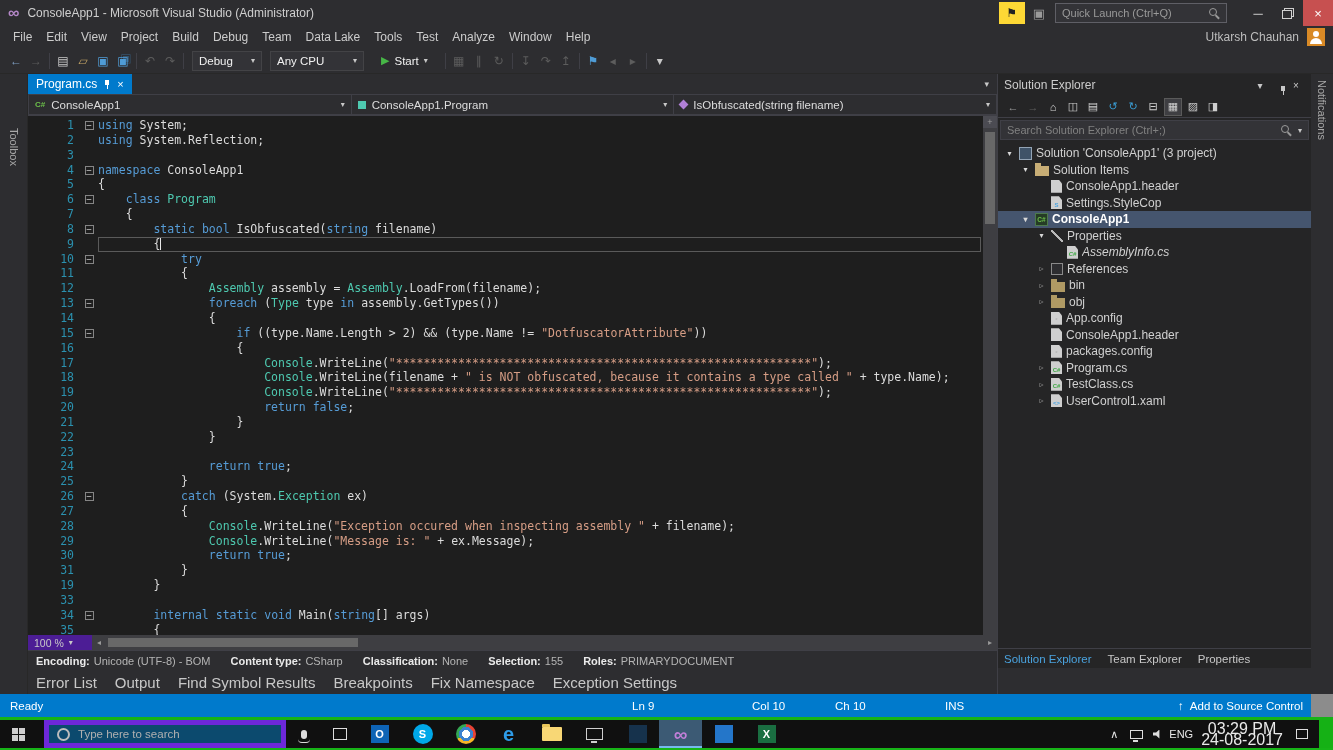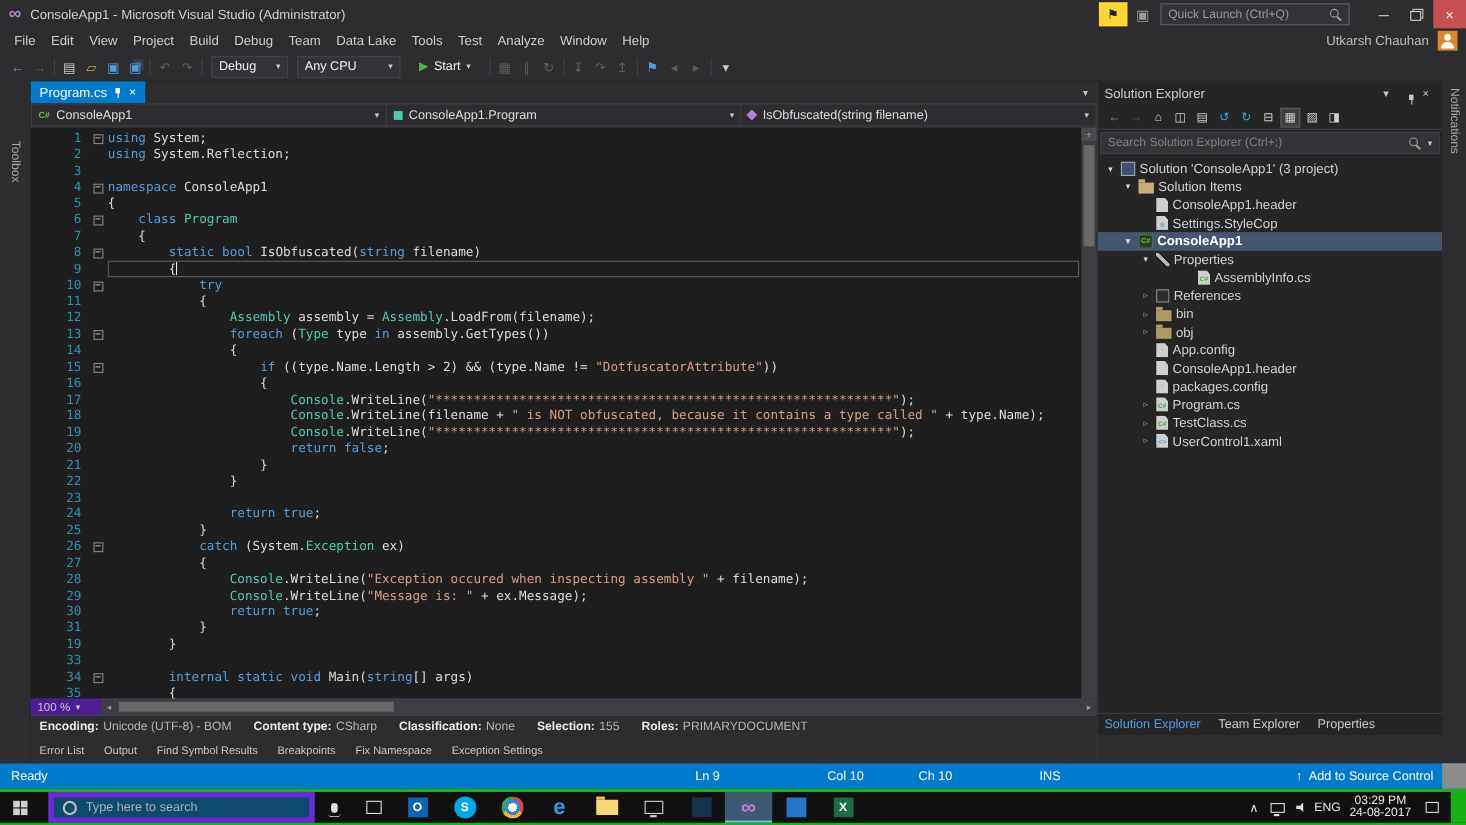--- a/index.html
+++ b/index.html
@@ -93,21 +93,21 @@
   .harrow{width:14px;text-align:center;color:#9a9a9a;font-size:8px}
   .hthumb{width:250px;height:9px;background:#686868;margin:0 2px}
   .hsp{flex:1}
 
   
   .docstatus{height:20px;display:flex;align-items:center;gap:20px;padding-left:8px;background:#2d2d30;border-top:1px solid #3f3f46;font-size:11px}
   .ds-label{font-weight:bold;color:#eaeaea;margin-right:4px}
   .ds-value{color:#b5b5b5}
 
   
-  .paneltabs{height:24px;display:flex;align-items:center;gap:18px;padding-left:8px;background:#2d2d30;font-size:10px;color:#c8c8c8}
+  .paneltabs{height:24px;display:flex;align-items:center;gap:18px;padding-left:8px;background:#2d2d30;font-size:15px;color:#c8c8c8}
 
   
   .se-header{height:22px;display:flex;align-items:center;padding:0 6px;color:#cccccc}
   .se-header .ttl{flex:1}
   .se-hic{width:18px;text-align:center;color:#c8c8c8;font-size:10px}
   .pinico2{position:relative;width:10px;height:12px}
   .pinico2::before{content:'';position:absolute;top:1px;left:3px;width:4px;height:5px;background:#c8c8c8}
   .pinico2::after{content:'';position:absolute;top:6px;left:4.5px;width:1px;height:4px;background:#c8c8c8}
   .se-toolbar{height:22px;display:flex;align-items:center;gap:2px;padding-left:6px;border-bottom:1px solid #3f3f46}
   .seic{width:18px;height:18px;display:flex;align-items:center;justify-content:center;font-size:11px}
@@ -172,21 +172,21 @@
   .ap-monitor::after{content:'';position:absolute;left:4px;bottom:-4px;width:6px;height:2px;background:#cfcfcf}
   .ap-dark{background:#16324c}
   .ap-vs{color:#c17fd8;font-size:19px;font-weight:bold;line-height:19px}
   .ap-rdp{background:#2476c9}
   .ap-excel{background:#1a6e41}
   .tb-tray{margin-left:auto;display:flex;align-items:center;height:100%}
   .tray-it{min-width:22px;height:100%;display:flex;align-items:center;justify-content:center;color:#e8e8e8;font-size:11px}
   .netic{width:13px;height:9px;border:1.5px solid #ddd;position:relative}
   .netic::after{content:'';position:absolute;left:2px;bottom:-4px;width:5px;height:2px;background:#ddd}
   .spk{width:11px;height:9px;background:#ddd;clip-path:polygon(0 33%,30% 33%,60% 0,60% 100%,30% 67%,0 67%)}
-  .clock{font-size:11px;line-height:11.5px;color:#eaeaea;text-align:center;margin:0 8px}
+  .clock{font-size:16px;line-height:11.5px;color:#eaeaea;text-align:center;margin:0 8px}
   .noti{width:12px;height:10px;border:1.5px solid #ddd}
   .greenmark{width:14px;height:100%;background:#15b115;margin-left:6px}
 </style>
 </head>
 <body>
 
 <div class="app">
 
   <div class="titlebar">
     <span class="vslogo">∞</span>
@@ -447,21 +447,21 @@
           <div class="trow sel" style="padding-left: 22px;">
             <span class="tarrow">▾</span>
             <span class="ticon i-csproj">C#</span>
             <span class="tlabel">ConsoleApp1</span>
           </div>
           <div class="trow" style="padding-left: 38px;">
             <span class="tarrow">▾</span>
             <span class="ticon i-properties"></span>
             <span class="tlabel">Properties</span>
           </div>
-          <div class="trow" style="padding-left: 76px;">
+          <div class="trow" style="padding-left: 54px; font-style: italic;">
             <span class="tarrow"></span>
             <span class="ticon i-cs tdoc">
               <span class="gl" style="color: rgb(63, 168, 69);">C#</span>
             </span>
             <span class="tlabel">AssemblyInfo.cs</span>
           </div>
           <div class="trow" style="padding-left: 38px;">
             <span class="tarrow col">▹</span>
             <span class="ticon i-references"></span>
             <span class="tlabel">References</span>

